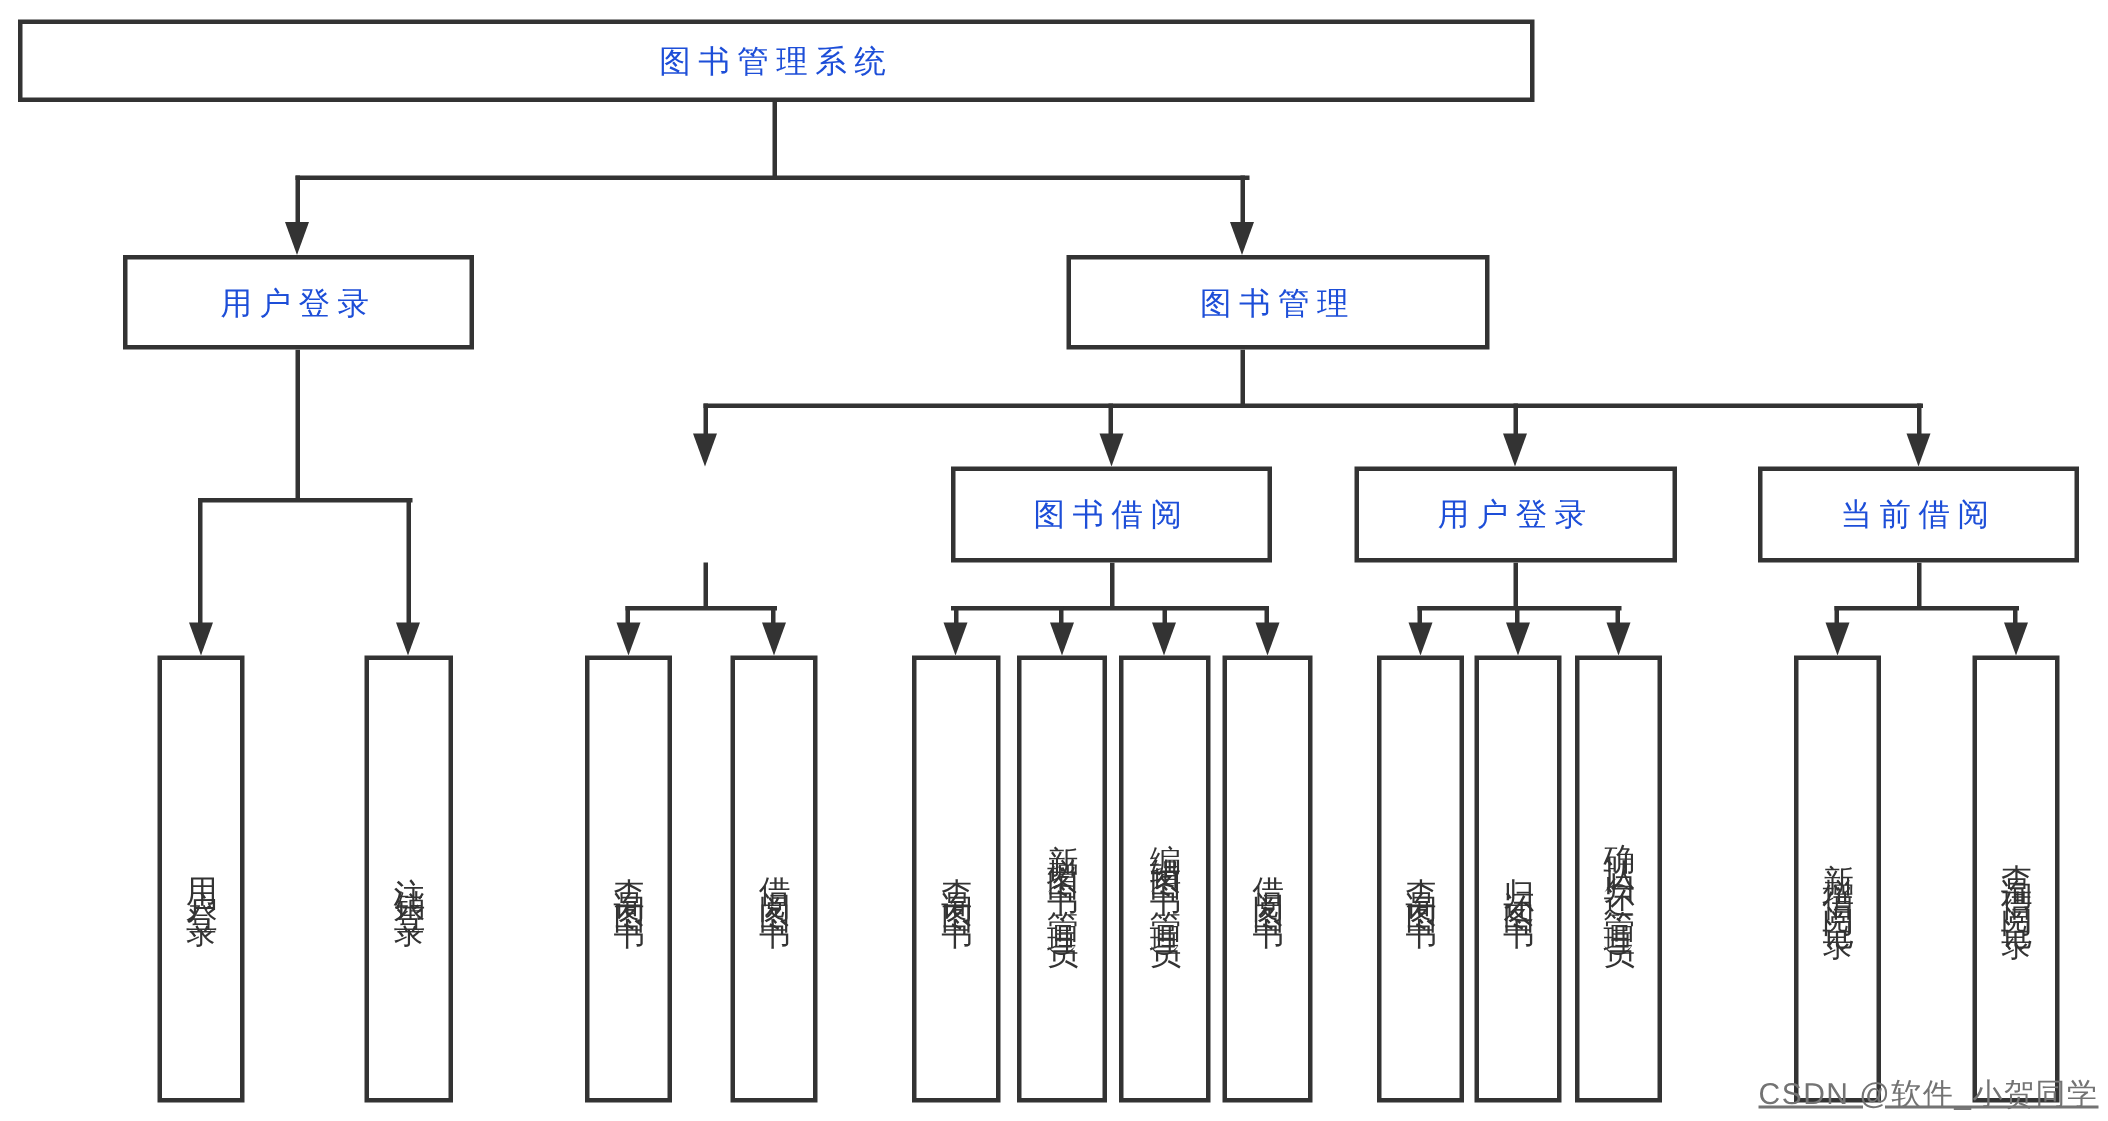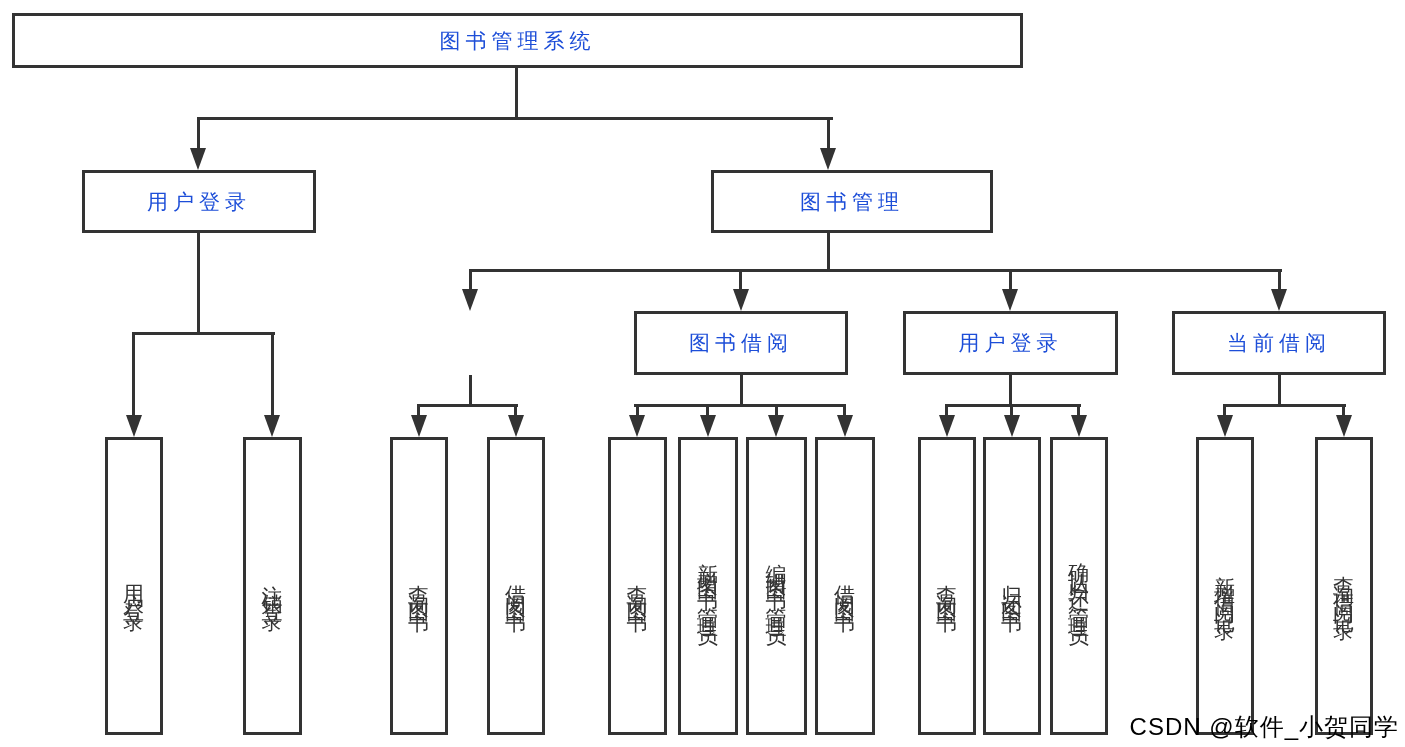--- a/index.html
+++ b/index.html
@@ -22,21 +22,21 @@
     white-space:nowrap;
   }
   .line { position:absolute; background:#333333; }
   .arrow {
     position:absolute; width:0; height:0;
     border-left:8px solid transparent; border-right:8px solid transparent;
     border-top:22px solid #333333;
   }
   .watermark {
     position:absolute; right:6px; bottom:4px; z-index:10;
-    font-size:24px; color:#000000; letter-spacing:1px; white-space:nowrap;
+    font-size:20px; color:#737373; letter-spacing:1px; white-space:nowrap;text-decoration:underline;
   }
 </style>
 </head>
 <body>
 
 <div class="canvas">
 
   <div class="line" style="left:515px;top:68px;width:3px;height:52px"></div>
   <div class="line" style="left:197px;top:117px;width:636px;height:3px"></div>
   <div class="line" style="left:197px;top:117px;width:3px;height:34px"></div>

